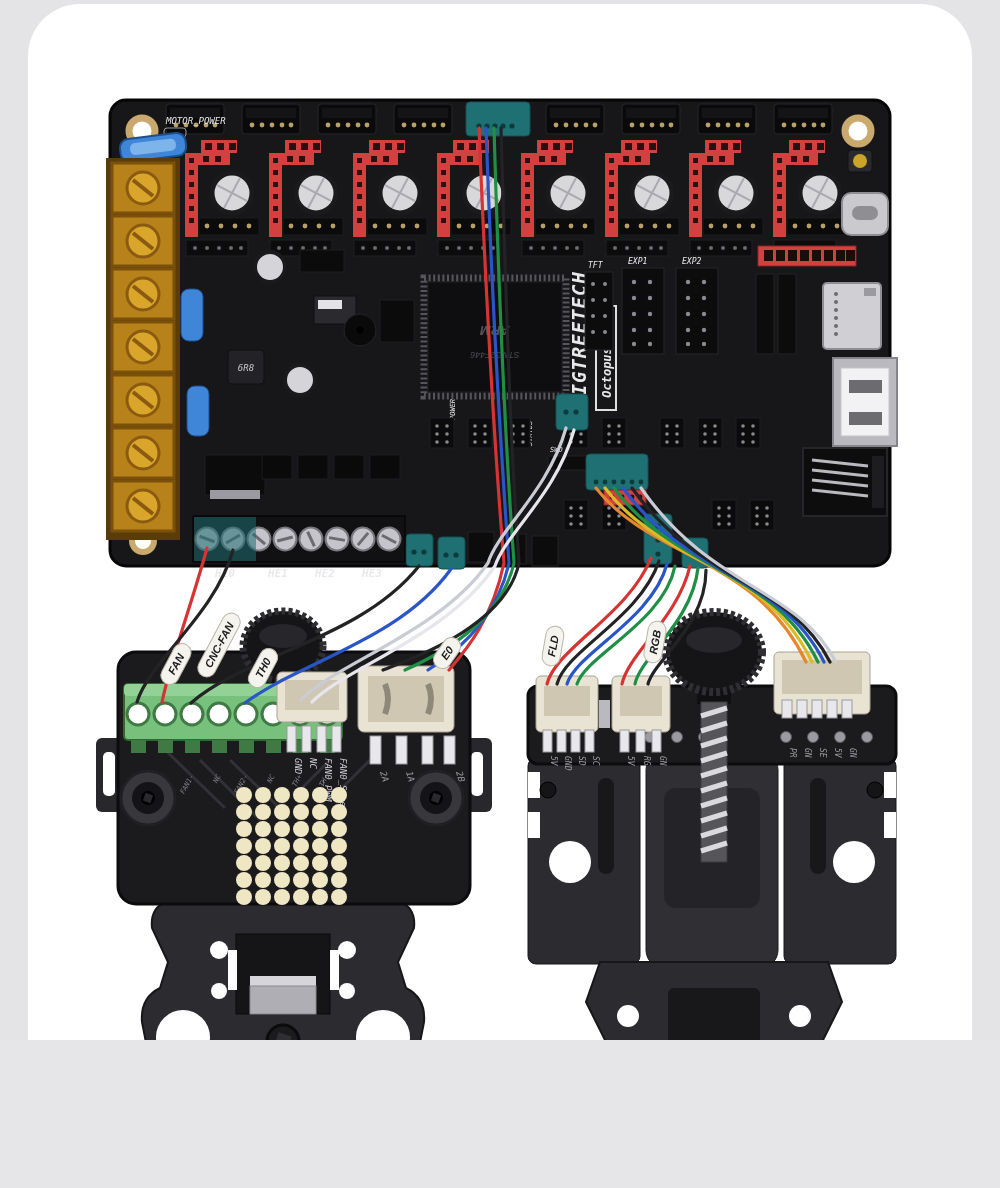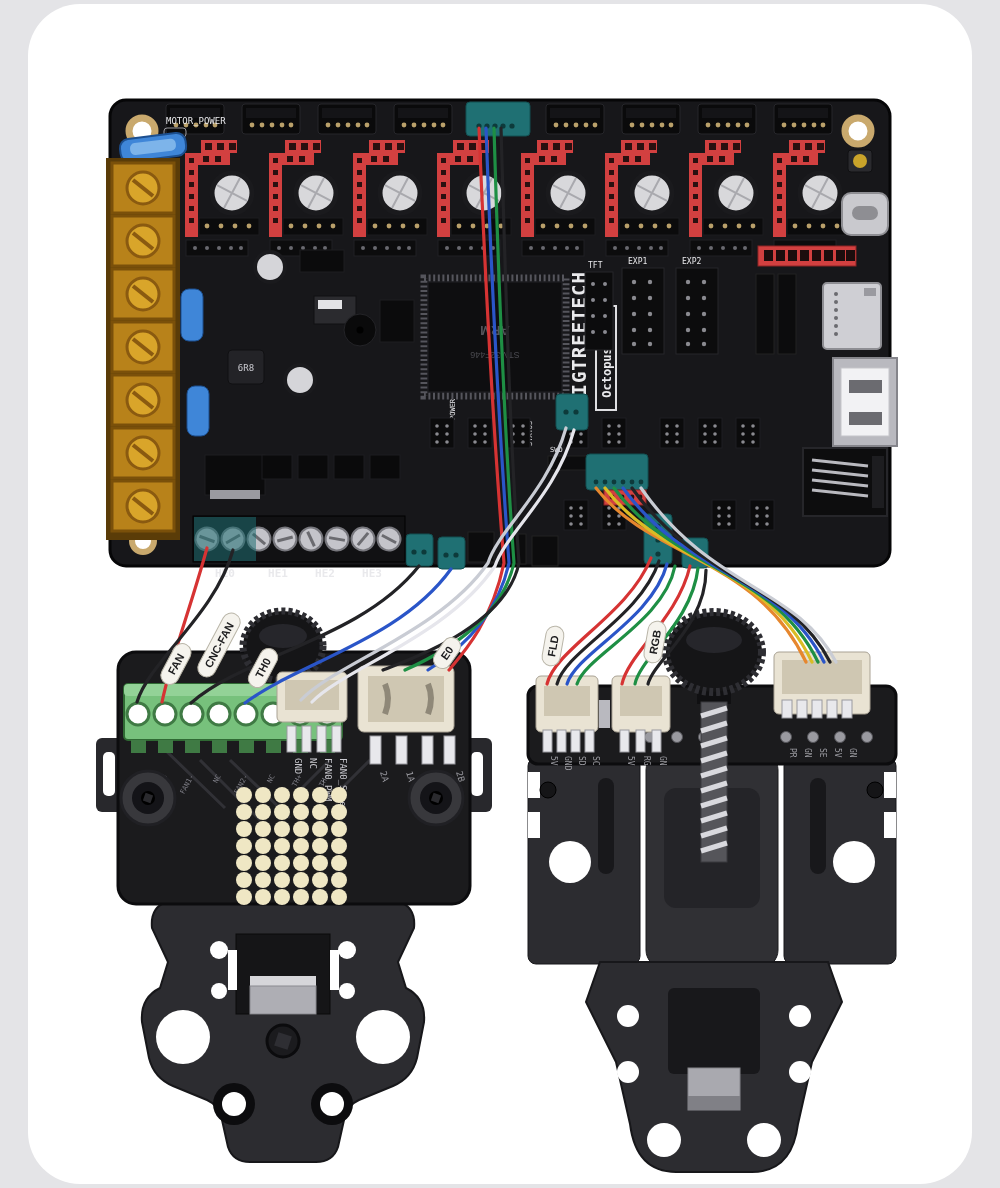--- a/index.html
+++ b/index.html
@@ -1,16 +1,16 @@
 <!DOCTYPE html>
 <html style="--pcb: #17171a; --plate: #2c2c30; --teal: #1f7073; --red_header: #d24040; --cream: #e9e3d3; --silver: #c9c9ce; --red: #d63333; --black: #232326; --blue: #2a55c8; --green: #1e8f44; --white_wire: #e6e6ec; --gray_wire: #c9ccd4; --orange: #e6872e; --yellow: #d9bc25;"><head>
 <meta charset="utf-8">
 <style>
   html,body{margin:0;padding:0;background:#e6e6e9;}
-  .stage{position:relative;width:1000px;height:1188px;font-family:"Liberation Sans",sans-serif;}
+  .stage{position:relative;width:1000px;height:1040px;font-family:"Liberation Sans",sans-serif;font-style:italic;}
   svg{position:absolute;left:0;top:0;}
   text{user-select:none;}
   .silk{font-family:"DejaVu Sans Mono",monospace;fill:#e9e9ec;}
   .tiny{font-family:"DejaVu Sans Mono",monospace;fill:#c9c9cf;}
   .pinlab{font-family:"DejaVu Sans Mono",monospace;fill:#9a9aa0;}
   .termlab{font-family:"DejaVu Sans Mono",monospace;fill:#7d7d85;}
   .tagtext{font-weight:bold;fill:#1d1d1f;}
   .wire{fill:none;stroke-width:3.2;stroke-linecap:round;}
   .w-red{stroke:var(--red);}   .w-black{stroke:var(--black);}
   .w-blue{stroke:var(--blue);} .w-green{stroke:var(--green);}

